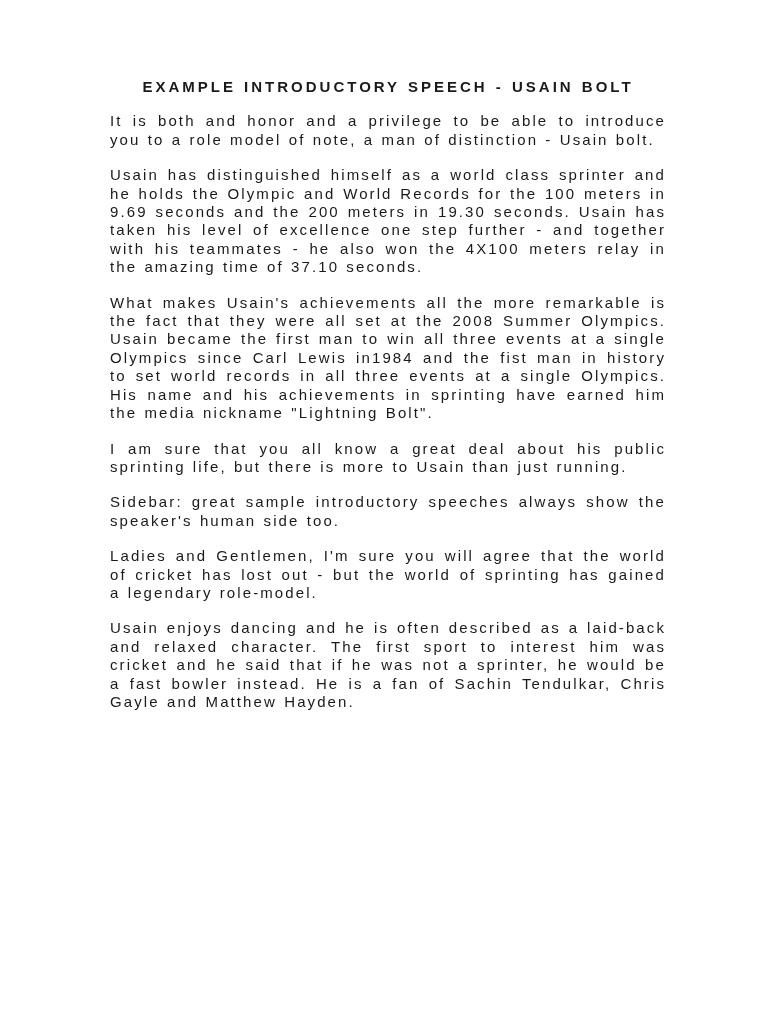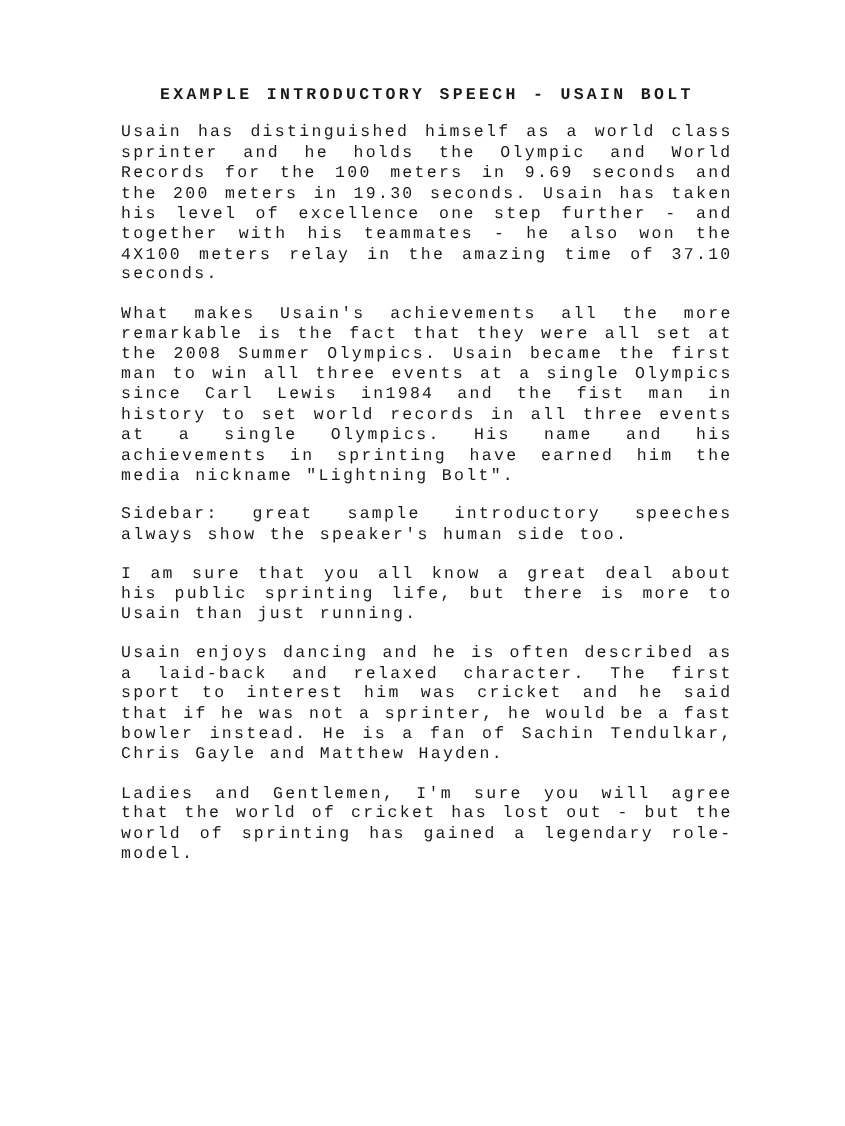--- a/index.html
+++ b/index.html
@@ -9,21 +9,21 @@
       background: #ffffff;
       overflow: hidden;
       position: relative;
     }
     .page {
       position: absolute;
       left: 110px;
       top: 78px;
       width: 556px;
       color: #1a1a1a;
-      font-family: Liberation Mono, monospace;
+      font-family: Liberation Sans, sans-serif;
       font-size: 15px;
       line-height: 18.4px;
       letter-spacing: 2.1px;
       word-spacing: 1px;
     }
     .title {
       text-align: center;
       font-weight: bold;
       letter-spacing: 3px;
       font-size: 15px;
@@ -35,26 +35,27 @@
     }
     .u { text-decoration: underline; text-underline-offset: 2px; }
   </style>
 </head>
 <body>
 
 <div class="page">
   <div class="title">EXAMPLE INTRODUCTORY SPEECH - USAIN BOLT</div>
 
 
+  <p class="para">It is both and honor and a privilege to be able to introduce you to a role model of note, a man of distinction - Usain bolt.</p>
 
 
   <p class="para">Usain has distinguished himself as a world class sprinter and he holds the Olympic and World Records for the 100 meters in 9.69 seconds and the 200 meters in 19.30 seconds. Usain has taken his level of excellence one step further - and together with his teammates - he also won the 4X100 meters relay in the amazing time of 37.10 seconds.</p>
 
   <p class="para">What makes Usain's achievements all the more remarkable is the fact that they were all set at the 2008 Summer Olympics. Usain became the first man to win all three events at a single Olympics since Carl Lewis in1984 and the fist man in history to set world records in all three events at a single Olympics. His name and his achievements in sprinting have earned him the media nickname "Lightning Bolt".</p>
 
+  <p class="para">I am sure that you all know a great deal about his public sprinting life, but there is more to Usain than just running.</p>
+
   <p class="para">Sidebar: great sample introductory speeches always show the speaker's human side too.</p>
 
-  <p class="para">I am sure that you all know a great deal about his public sprinting life, but there is more to Usain than just running.</p>
+  <p class="para">Ladies and Gentlemen, I'm sure you will  agree that the world of cricket has lost out - but the world of sprinting has gained a legendary role-model.</p>
 
   <p class="para">Usain enjoys dancing and he is often described as a laid-back and relaxed character. The first sport to interest him was cricket and he said that if he was not a sprinter, he would be a fast bowler instead. He is a fan of Sachin Tendulkar, Chris Gayle and Matthew Hayden.</p>
-
-  <p class="para">Ladies and Gentlemen, I'm sure you will  agree that the world of cricket has lost out - but the world of sprinting has gained a legendary role-model.</p>
 </div>
 
 </body></html>

